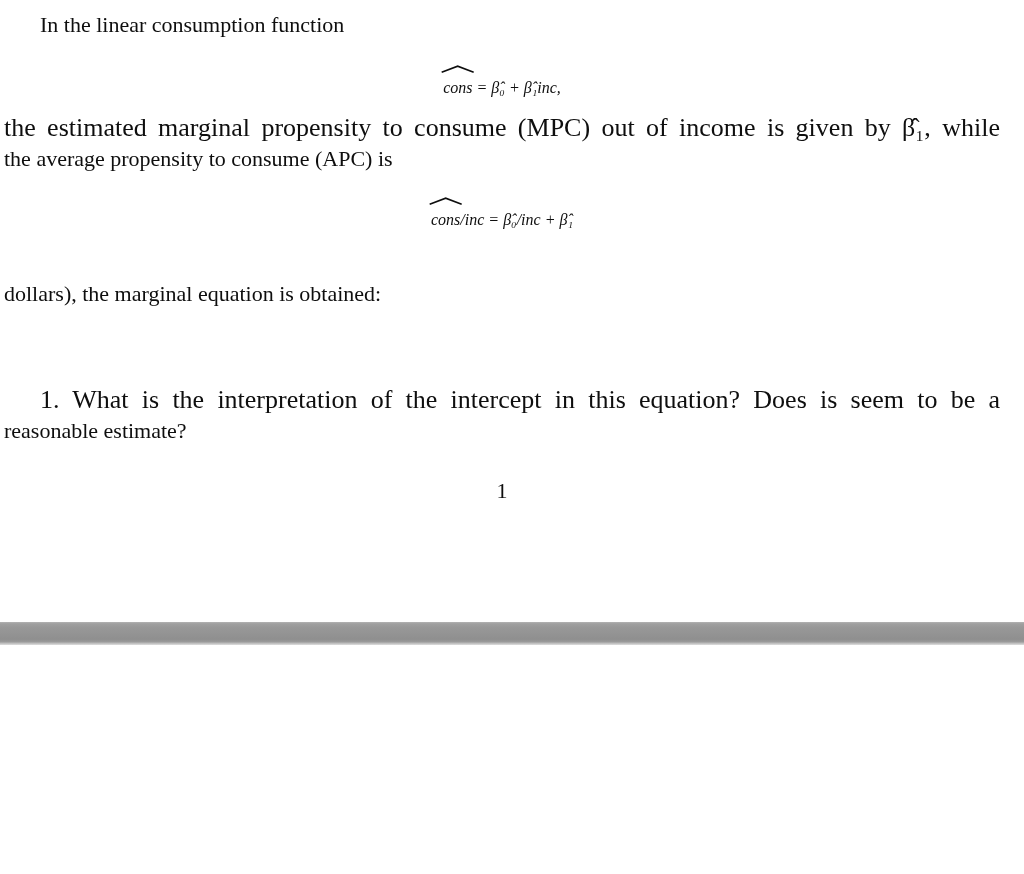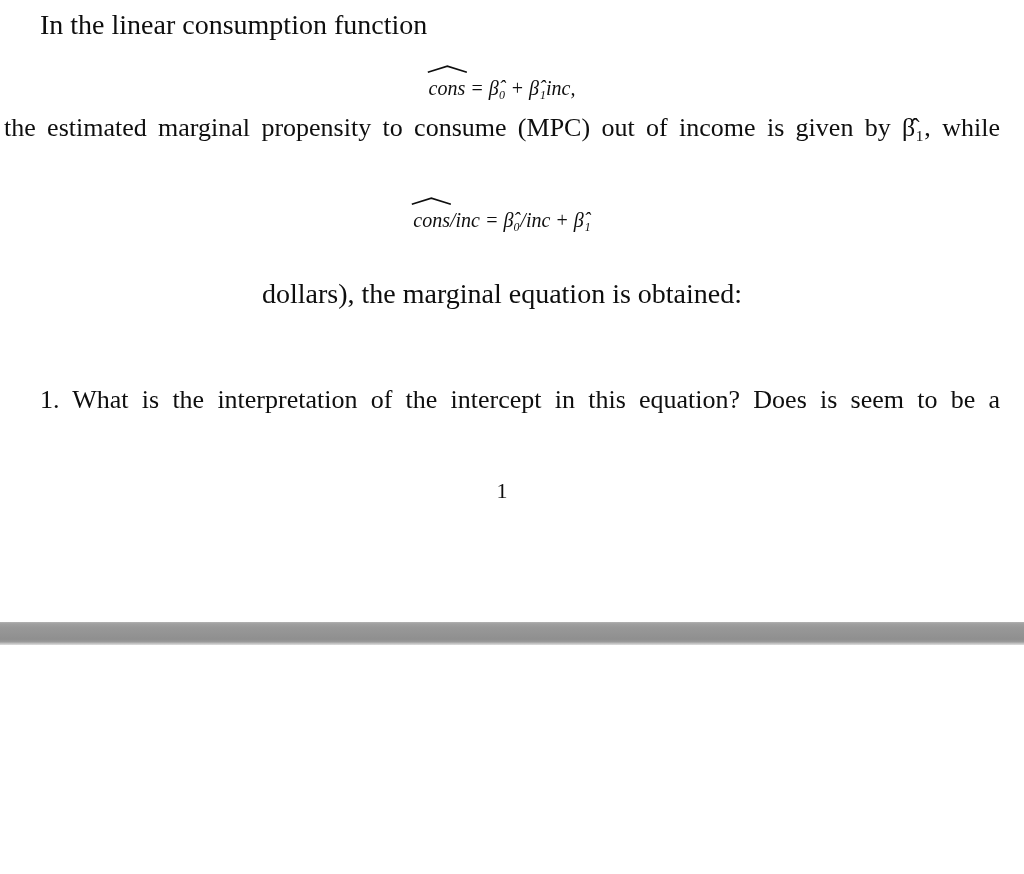--- a/index.html
+++ b/index.html
@@ -7,38 +7,37 @@
     position:relative;
     width:1024px;height:874px;
     background:#ffffff;
     overflow:hidden;
     font-family:"Liberation Serif","DejaVu Serif",serif;
     color:#0e0e0e;
   }
   .line{
     position:absolute;
     left:4px;width:996px;
-    font-size:28px;line-height:30px;
+    font-size:22px;line-height:30px;
     white-space:nowrap;
-    text-align:center;
   }
   .jline{
     position:absolute;
     left:4px;width:996px;
     font-size:26px;line-height:30px;
     text-align:justify;
     text-align-last:justify;
   }
   .item-indent{padding-left:36px;width:960px;}
   .intro{left:40px;width:auto;}
   .eq{
     position:absolute;
     left:4px;width:996px;
     text-align:center;
-    font-size:20px;line-height:34px;
+    font-size:16px;line-height:34px;
   }
   .math{font-style:italic;}
   .up{font-style:normal;}
   .hatwrap{position:relative;display:inline-block;}
   .hat{
     position:absolute;
     left:-2px;top:-6px;
     width:calc(100% + 4px);height:8px;
     overflow:visible;
   }
@@ -65,30 +64,32 @@
 
   <div class="line intro" style="top:10px">In the linear consumption function</div>
 
   <div class="eq" style="top:71px">
     <span class="hatwrap"><svg class="hat" viewBox="0 0 100 10" preserveAspectRatio="none">
           <polyline points="2,9 50,1.5 98,9" fill="none" stroke="#0e0e0e" stroke-width="1.6" vector-effect="non-scaling-stroke"></polyline>
         </svg><span class="math">cons</span></span><span class="math"> = β̂₀ + β̂₁inc,</span>
   </div>
 
   <div class="jline" style="top:113px">the estimated marginal propensity to consume (MPC) out of income is given by β̂₁, while</div>
+  <div class="line" style="top:144px">the average propensity to consume (APC) is</div>
 
   <div class="eq" style="top:203px">
     <span class="hatwrap"><svg class="hat" viewBox="0 0 100 10" preserveAspectRatio="none">
           <polyline points="2,9 50,1.5 98,9" fill="none" stroke="#0e0e0e" stroke-width="1.6" vector-effect="non-scaling-stroke"></polyline>
         </svg><span class="math">cons</span></span><span class="math">/inc = β̂₀/inc + β̂₁</span>
   </div>
 
   <div class="line" style="top:279px">dollars), the marginal equation is obtained:</div>
 
 
   <div class="jline item-indent" style="top:385px">1.  What is the interpretation of the intercept in this equation?  Does is seem to be a</div>
+  <div class="line" style="top:416px">reasonable estimate?</div>
 
   <div class="pagenum" style="top:476px">1</div>
 
   <div class="separator"></div>
 
 
 </div>
 
 </body></html>

